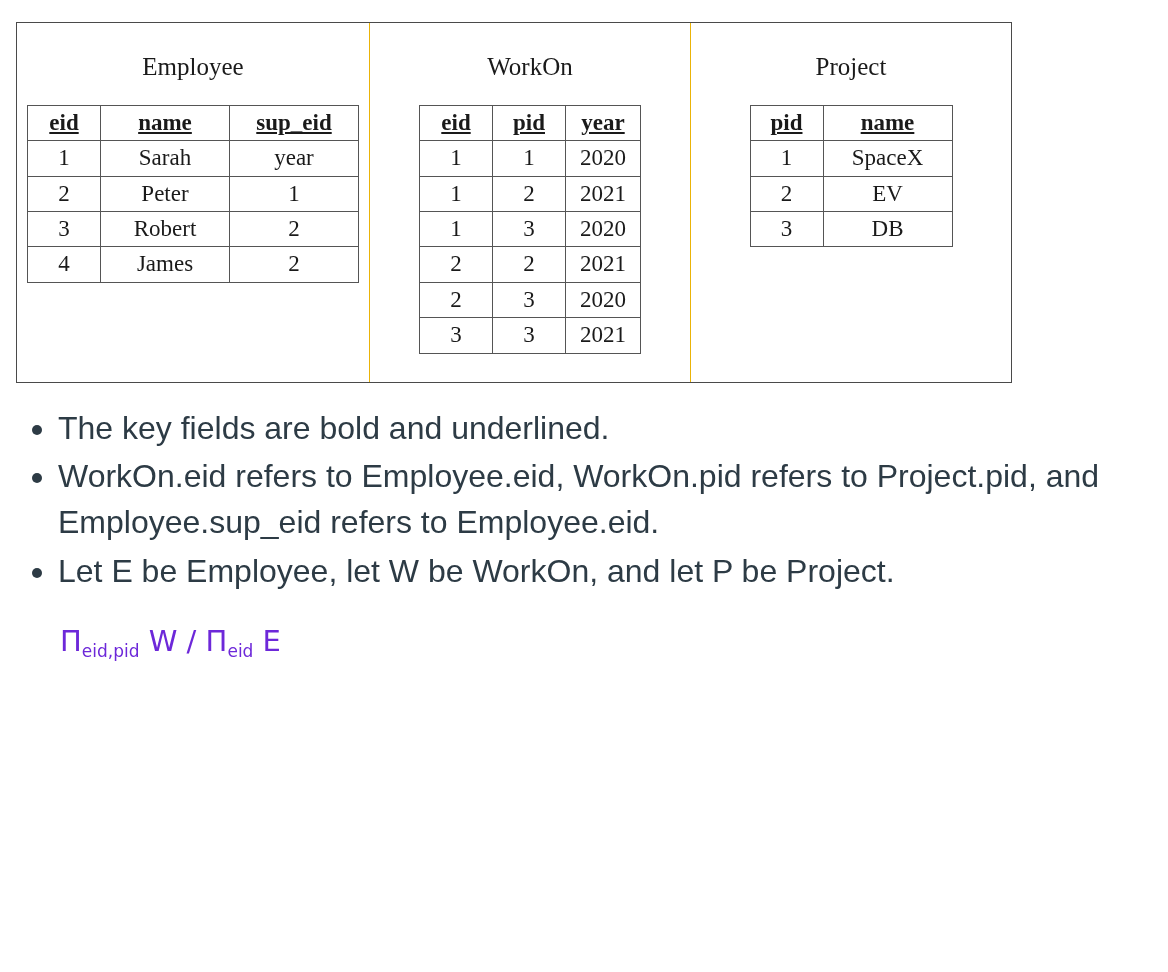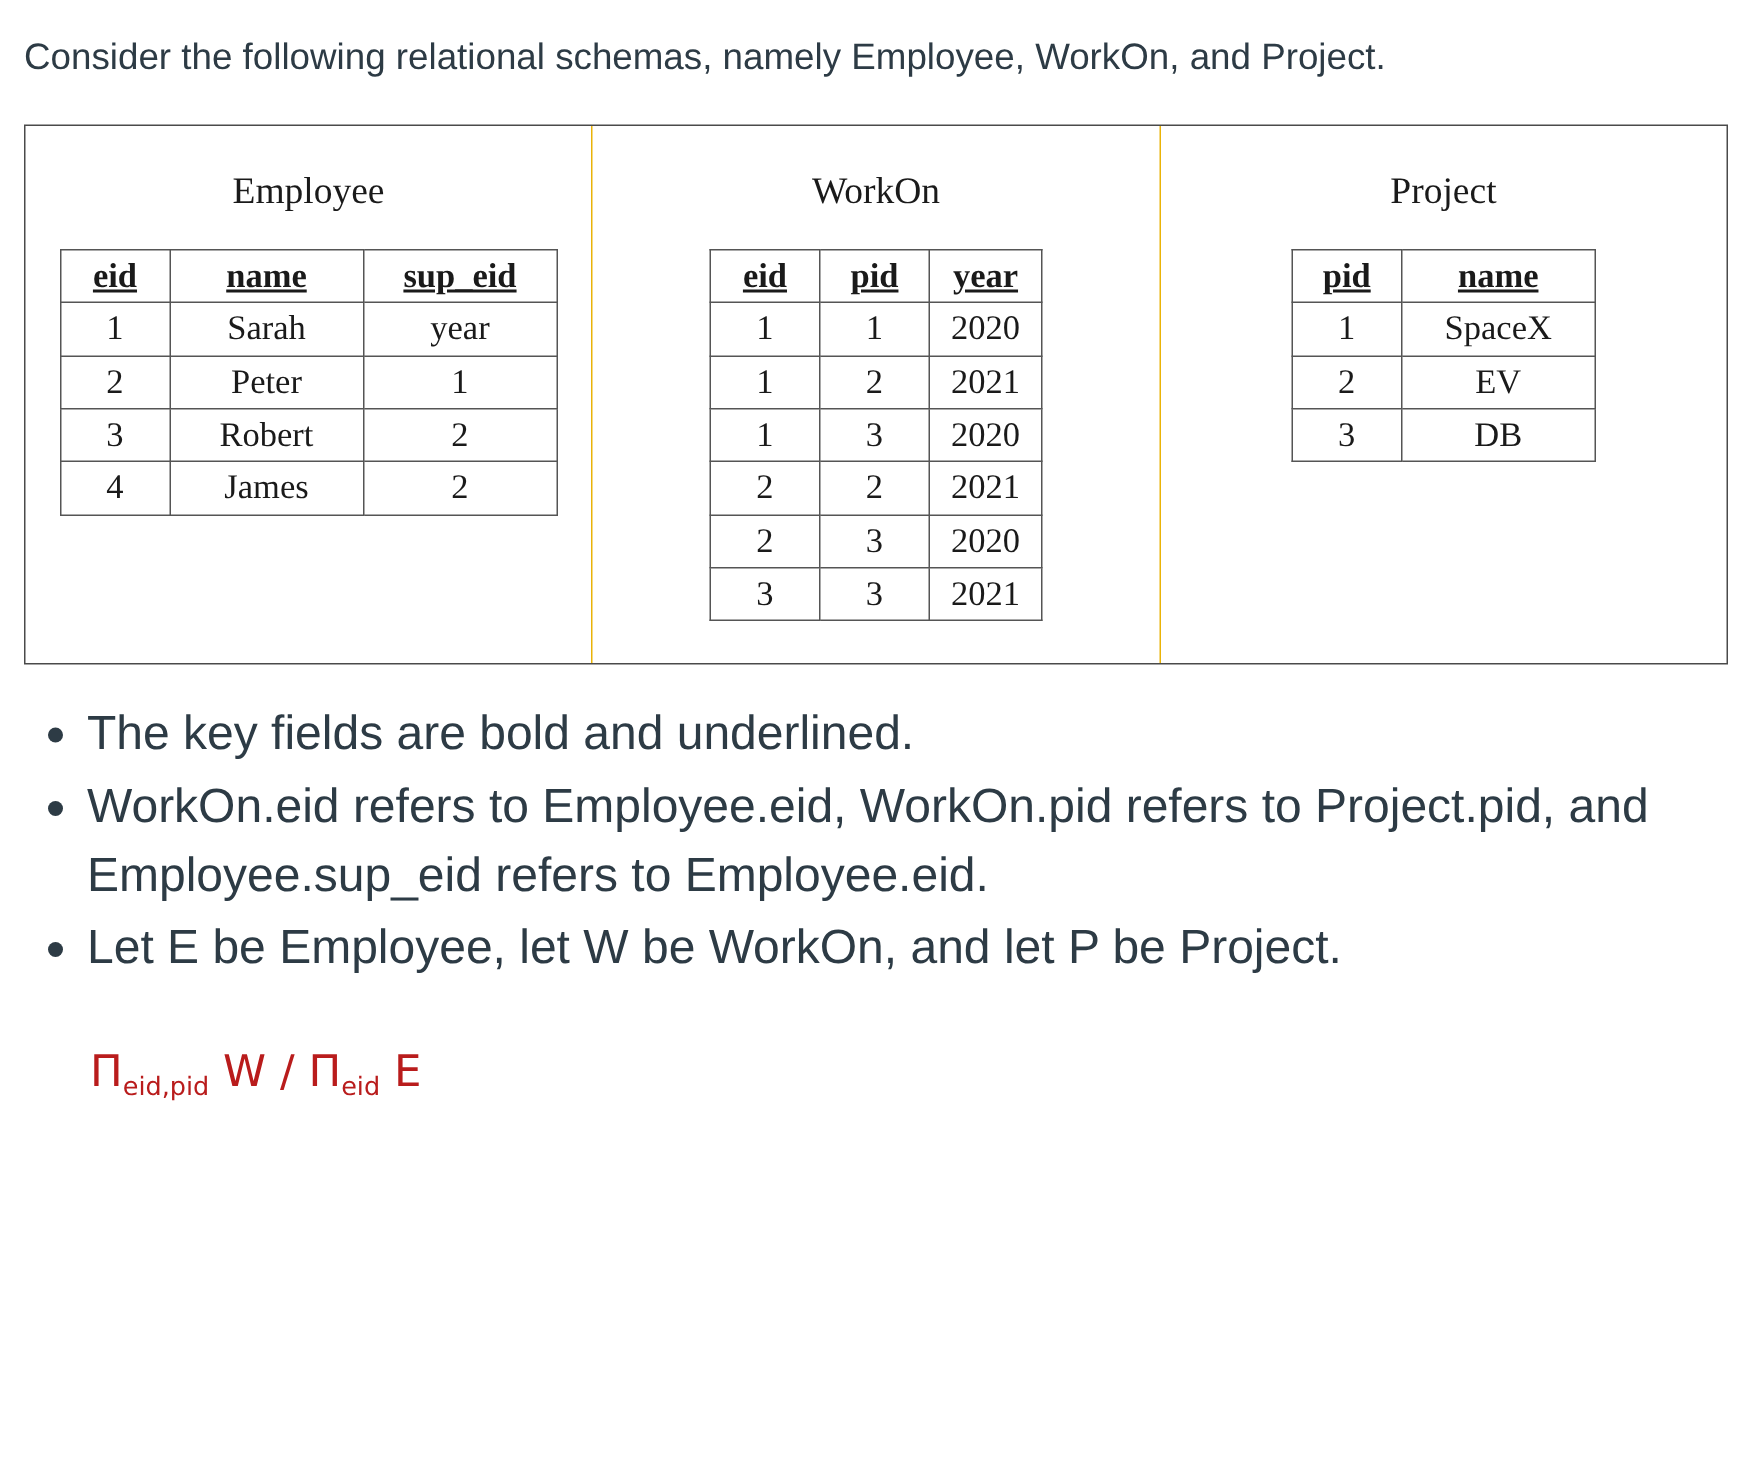--- a/index.html
+++ b/index.html
@@ -23,21 +23,21 @@
     font-size: 24.5px;
     line-height: 1.42;
     color: #2d3b45;
     max-width: 1070px;
     margin: 0 0 26px 2px;
   }
   
   .schema-box {
     border: 1px solid #4a4a4a;
     display: flex;
-    width: 1136px;
+    width: 996px;
     box-sizing: border-box;
     margin-left: 2px;
   }
   .schema-col {
     flex: 1 1 0;
     box-sizing: border-box;
     padding: 30px 10px 28px 10px;
     display: flex;
     flex-direction: column;
     align-items: center;
@@ -86,39 +86,38 @@
   ul.notes li {
     margin-bottom: 2px;
   }
   .question {
     font-size: 24.5px;
     line-height: 1.45;
     margin: 26px 0 0 2px;
     max-width: 1080px;
   }
   .expr {
-    margin: 42px 0 0 46px;
+    margin: 30px 0 0 46px;
     font-size: 29px;
-    color: #b91c1c;
+    color: #6d28d9;
     font-family: "DejaVu Sans", sans-serif;
     white-space: pre;
   }
   .expr sub {
     font-size: 17px;
     vertical-align: baseline;
     position: relative;
     top: 6px;
   }
 </style>
 </head>
 <body>
 
 <div class="page">
 
-  <p class="intro">Consider the following relational schemas, namely Employee, WorkOn, and Project.</p>
 
   <div class="schema-box">
 
     <div class="schema-col">
       <div class="schema-title">Employee</div>
       <table class="rel">
         <thead>
           <tr>
             <th class="keycol">eid</th>
             <th>name</th>

